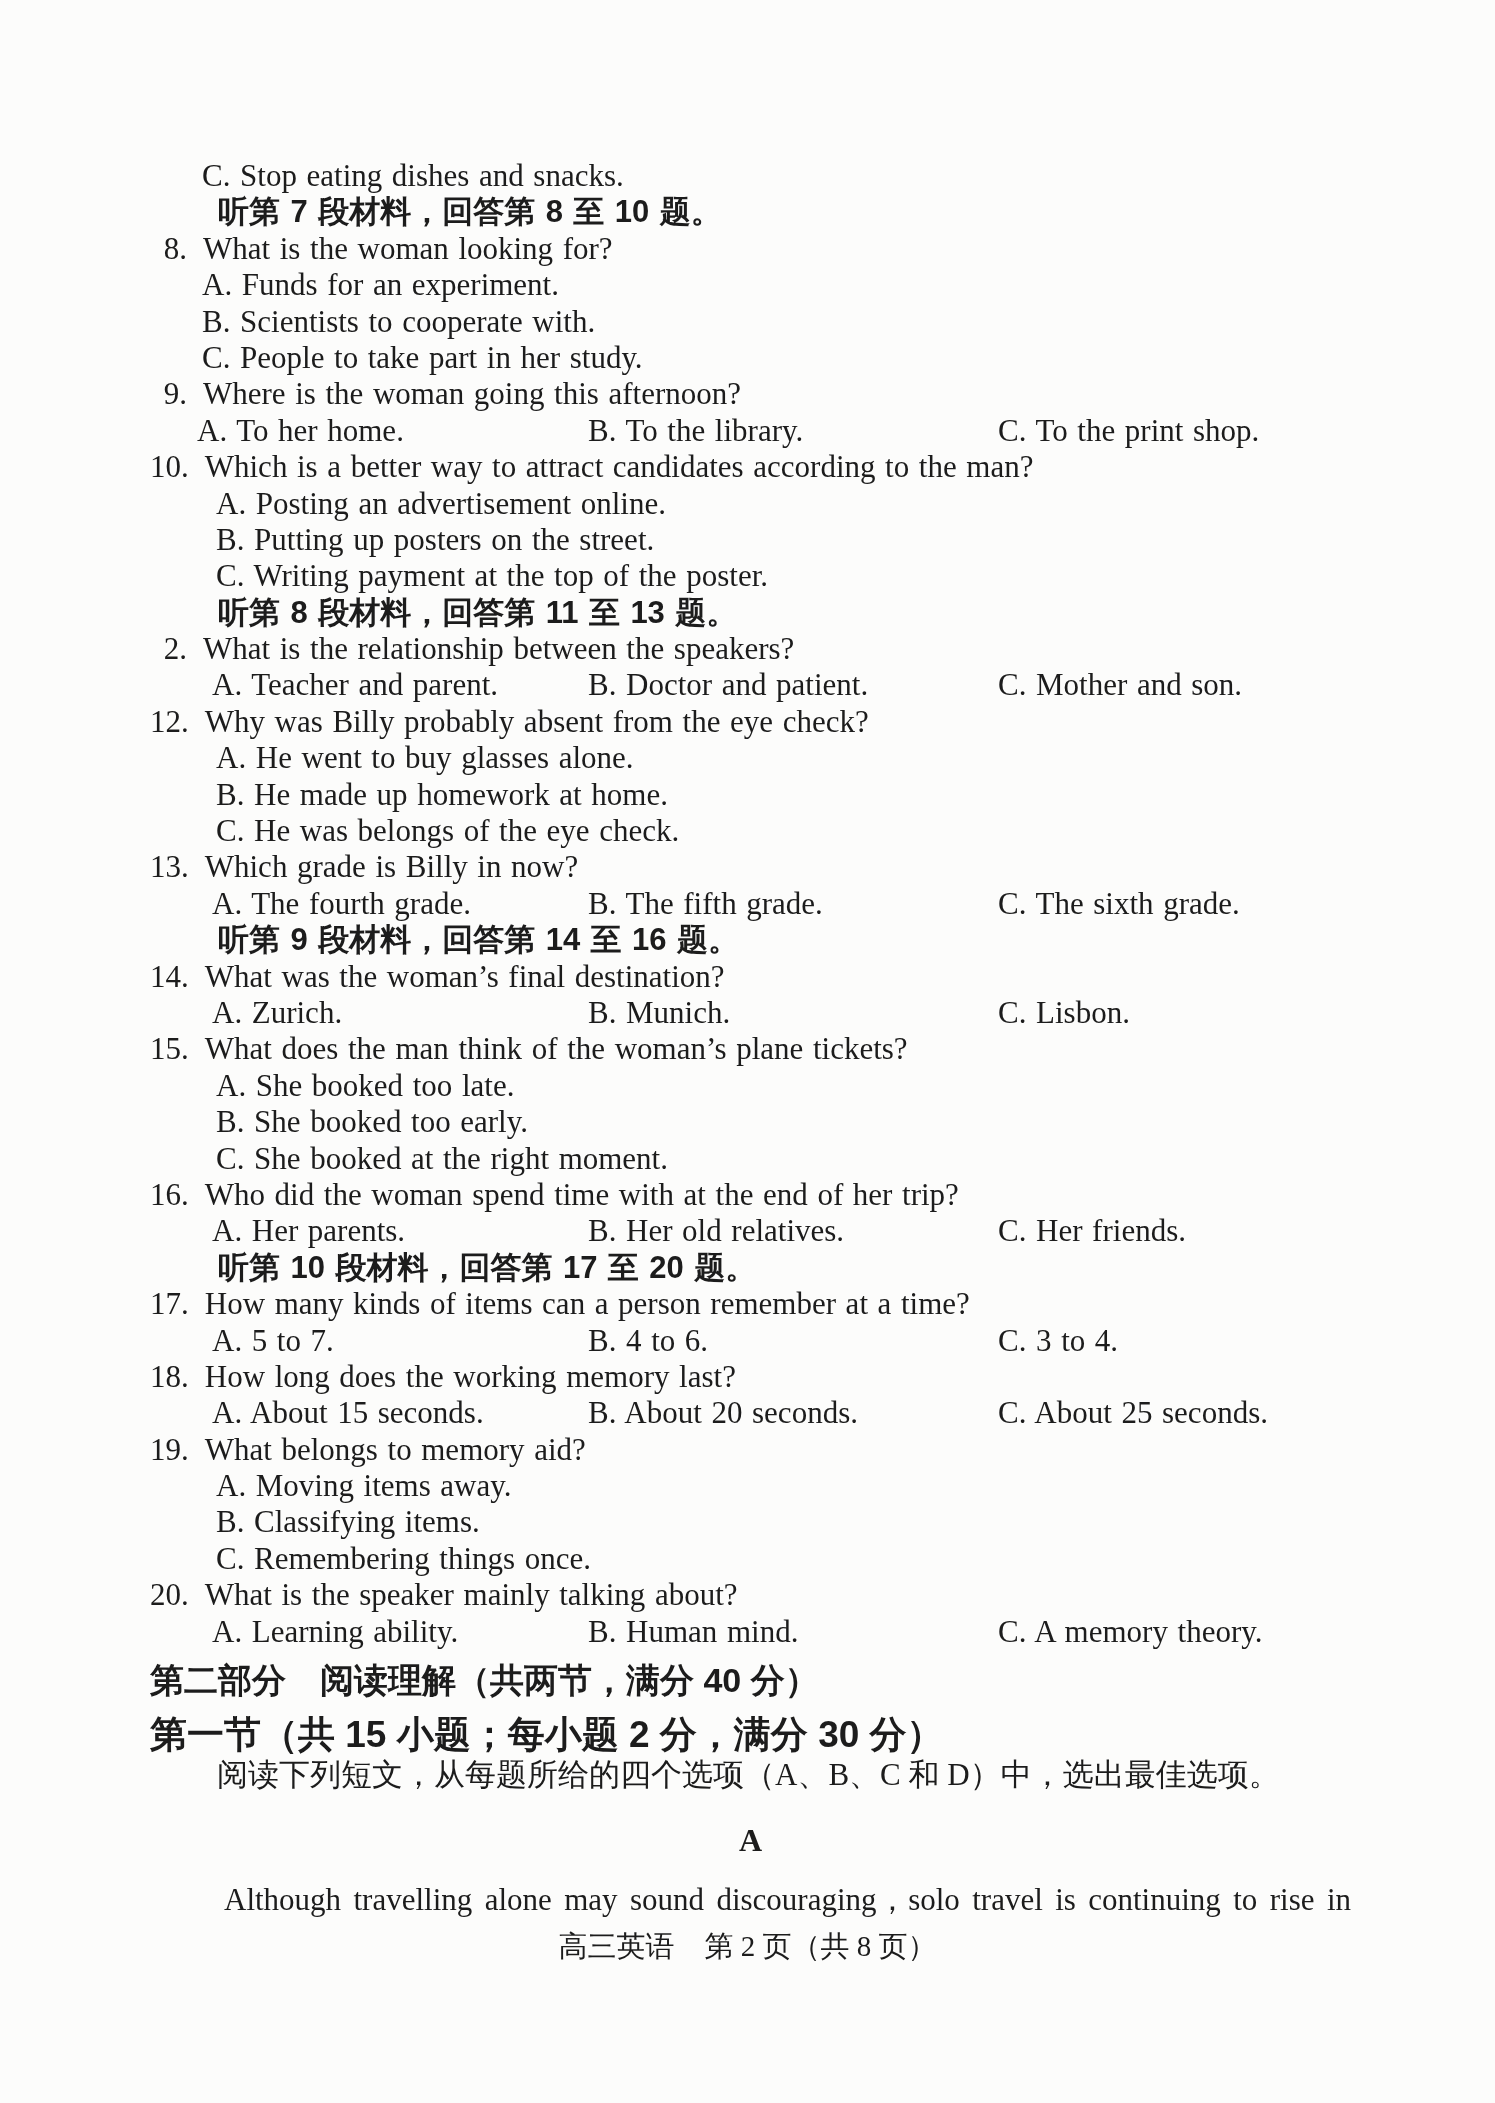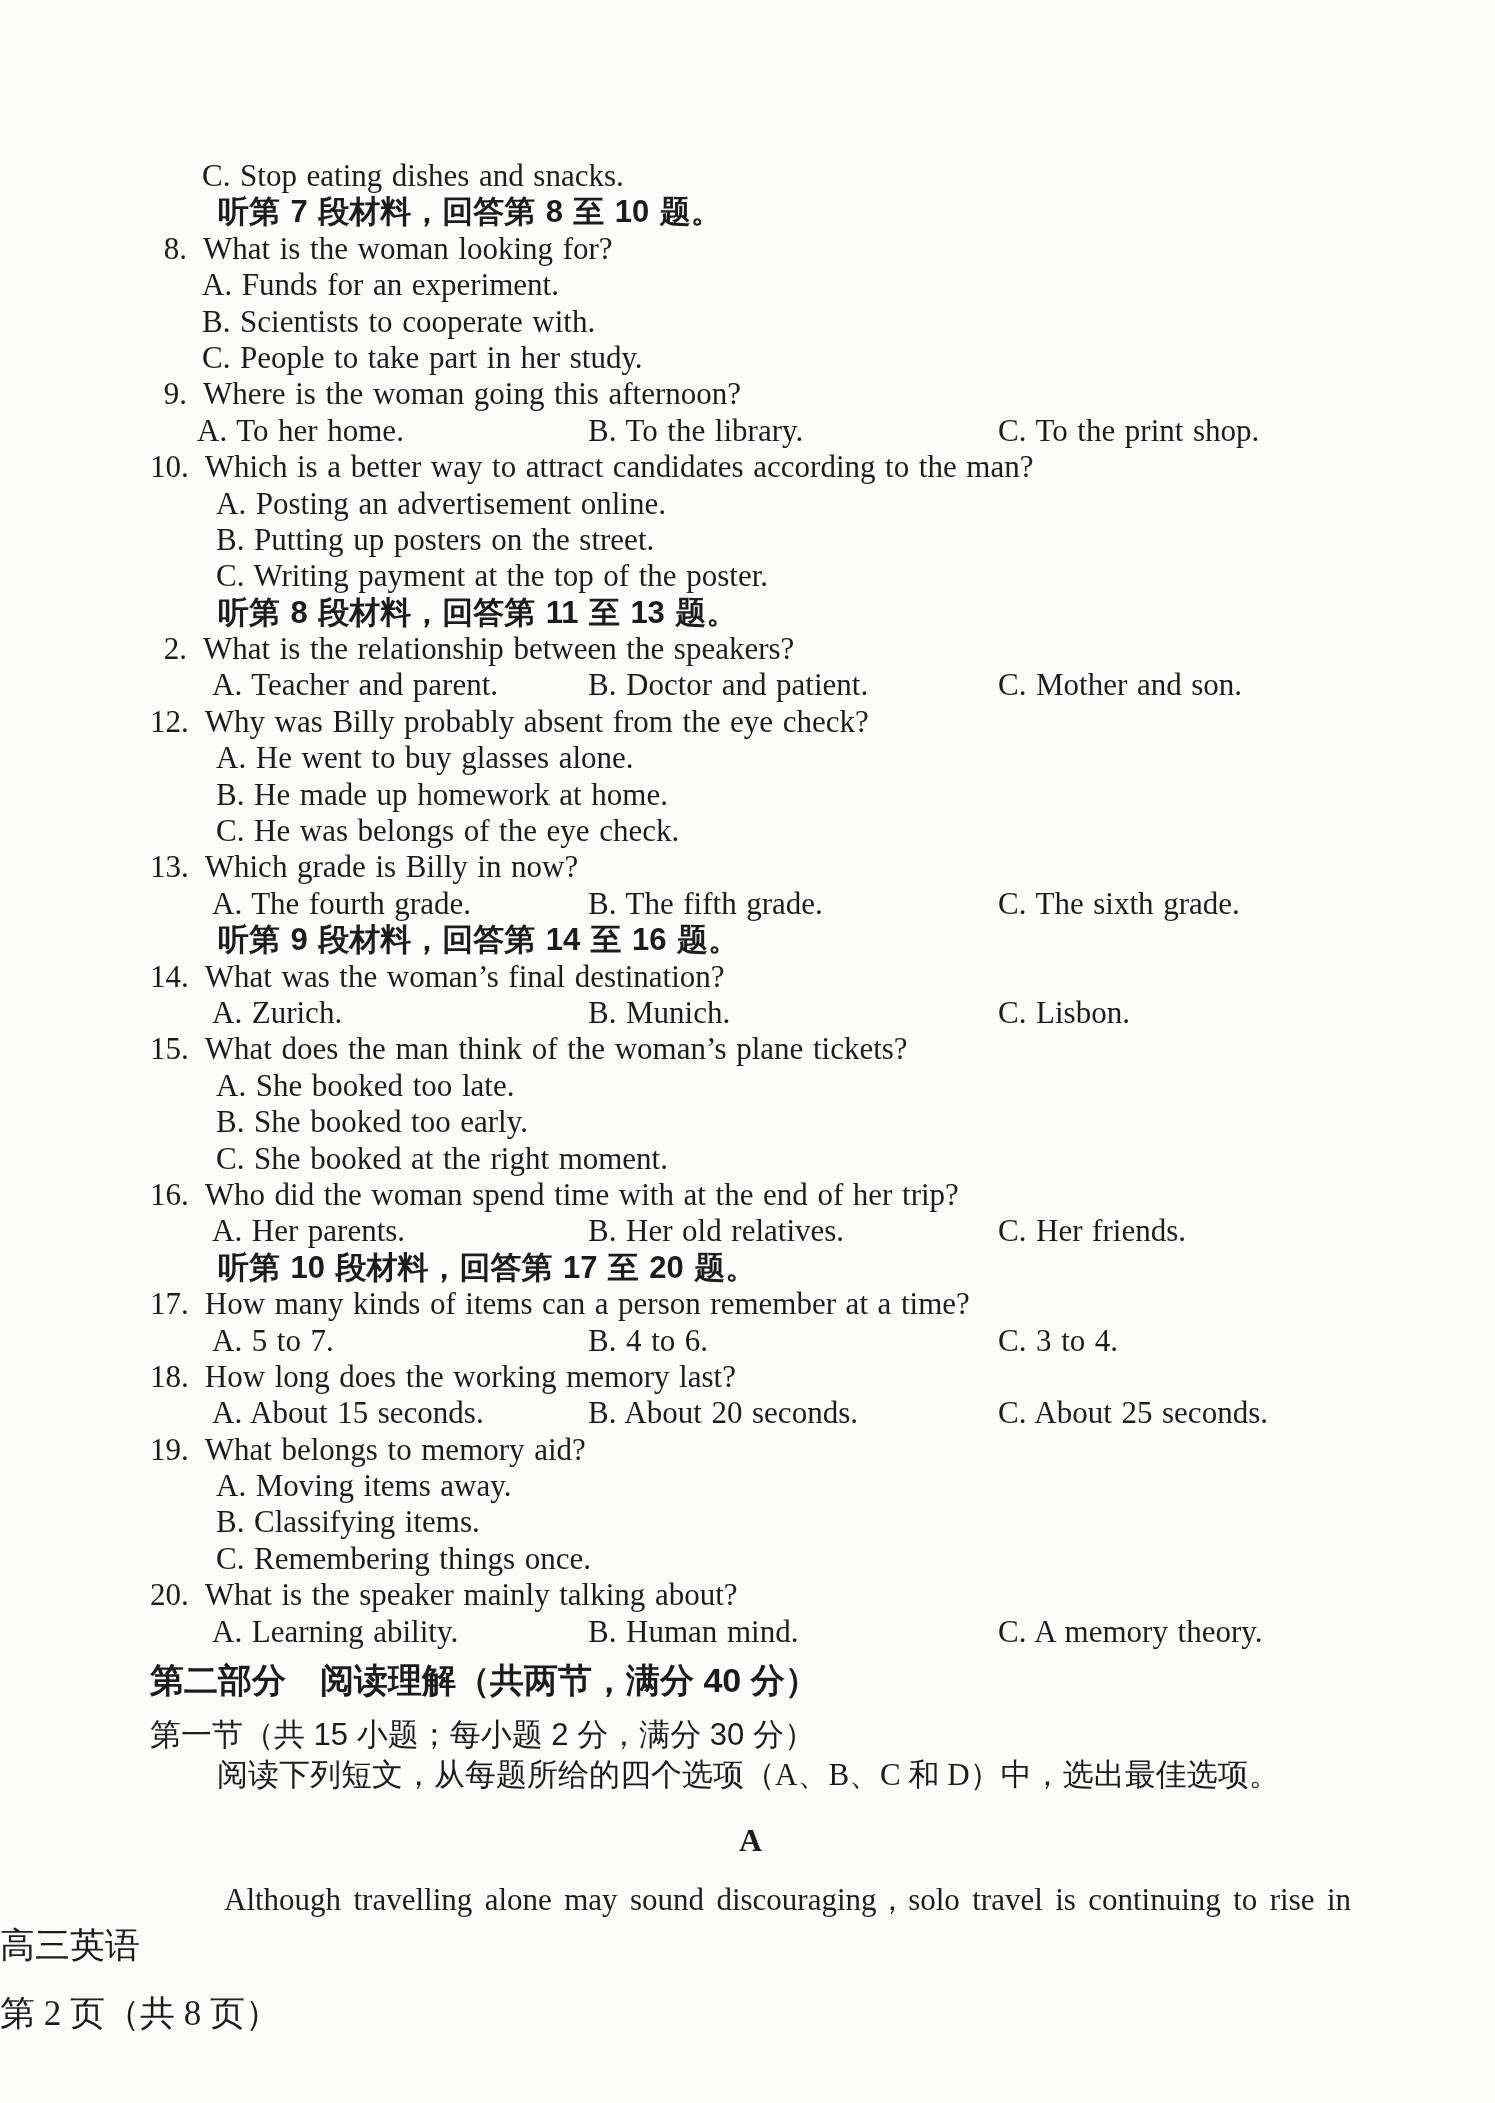--- a/index.html
+++ b/index.html
@@ -54,22 +54,22 @@
     margin-top: 7px;
     line-height: 46px;
     font-size: 34px;
     font-weight: 700;
     font-family: "Liberation Sans", sans-serif;
     white-space: nowrap;
   }
   .h2 {
     margin-top: 12px;
     line-height: 40px;
-    font-size: 31px;
-    font-weight: 400;
+    font-size: 37px;
+    font-weight: 700;
     font-family: "Liberation Sans", sans-serif;
     white-space: nowrap;
   }
   .instr {
     line-height: 40px;
     padding-left: 67px;
     white-space: nowrap;
   }
   .passage-label {
     margin-top: 26px;
@@ -82,25 +82,24 @@
     margin-top: 22px;
     line-height: 38px;
     padding-left: 74px;
     text-align: justify;
     text-align-last: justify;
     word-spacing: 0.14em;
   }
   .footer {
     margin-top: 8px;
     line-height: 38px;
-    font-size: 35px;
+    font-size: 29px;
     display: flex;
     justify-content: center;
     gap: 30px;
-    flex-direction: column;
   }
 </style>
 </head>
 <body>
 
 <div class="page">
 
   <div class="content">
       <div class="line opt1">C. Stop eating dishes and snacks.</div>
       <div class="line mat">听第 7 段材料，回答第 8 至 10 题。</div>

